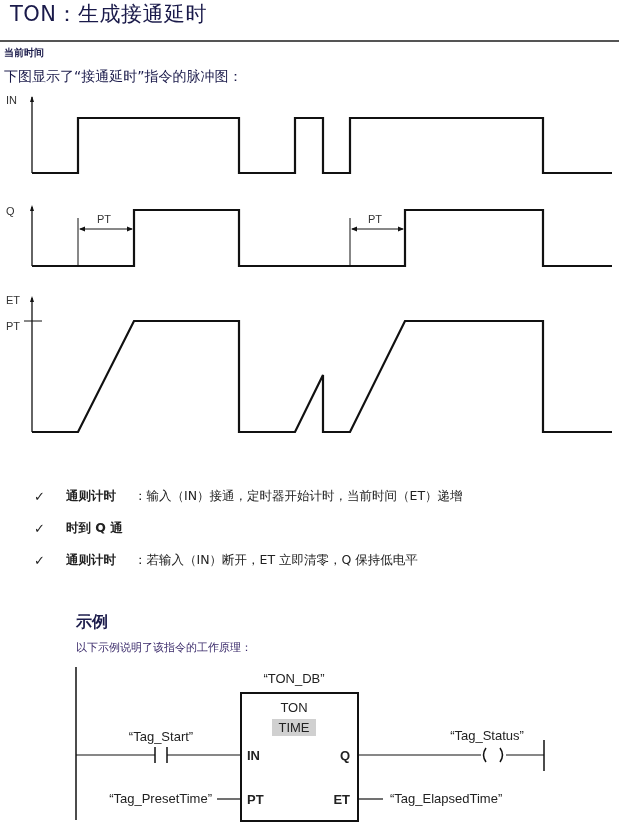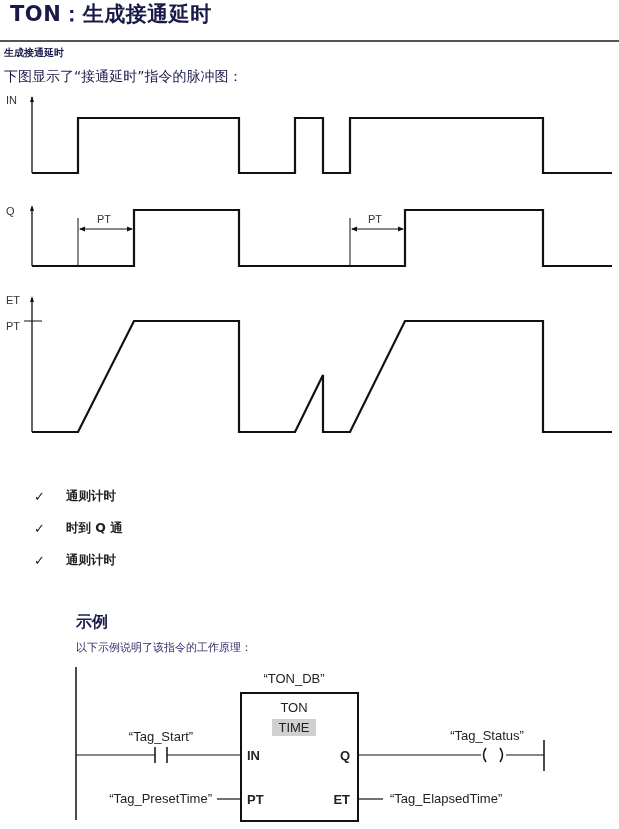--- a/index.html
+++ b/index.html
@@ -1,37 +1,37 @@
 <!DOCTYPE html>
 <html><head>
 <meta charset="utf-8">
 <style>
   html, body { margin:0; padding:0; background:#ffffff; }
   body { width:619px; height:829px; position:relative; overflow:hidden; font-family:"DejaVu Sans", sans-serif; color:#111; }
-  .title { position:absolute; left:10px; top:0px; font-size:21px; font-weight:bold; color:#1a1a4a; letter-spacing:0.5px; }
+  .title { position:absolute; left:10px; top:0px; font-size:21px; font-weight:normal; color:#1a1a4a; letter-spacing:0.5px; }
   .hr { position:absolute; left:0; top:40px; width:619px; height:0; border-top:2px solid #555; }
   .sec { position:absolute; left:4px; top:46px; font-size:10px; font-weight:bold; color:#1a1a4a; }
   .intro { position:absolute; left:4px; top:68px; font-size:14px; color:#1a1a4a; }
   svg { position:absolute; left:0; top:0; }
   .sig-label { font-family:"Liberation Sans", sans-serif; font-size:11px; fill:#333; }
   .bullets { position:absolute; left:34px; top:480px; font-size:12.5px; color:#222; }
   .bullet { height:32px; display:flex; align-items:center; }
   .check { width:32px; font-size:13px; }
   .bold { font-weight:bold; margin-right:18px; }
   .ex-title { position:absolute; left:76px; top:612px; font-size:16px; font-weight:bold; color:#1a1a4a; }
   .ex-intro { position:absolute; left:76px; top:640px; font-size:11px; color:#3a2a6a; }
   .lad { font-family:"Liberation Sans", sans-serif; font-size:13px; fill:#222; }
   .lad-pin { font-family:"Liberation Sans", sans-serif; font-size:13px; font-weight:bold; fill:#222; }
 </style>
 </head>
 <body>
 
 <div class="title">TON：生成接通延时</div>
 <div class="hr"></div>
-<div class="sec">生成接通延时</div>
+<div class="sec">当前时间</div>
 <div class="intro">下图显示了“接通延时”指令的脉冲图：</div>
 
 <svg width="619" height="460">
   <defs>
     <marker id="arrowUp" markerWidth="6" markerHeight="8" refX="3" refY="1" orient="auto">
       <path d="M0,8 L3,0 L6,8 Z" fill="#111"></path>
     </marker>
     <marker id="arr" markerWidth="7" markerHeight="6" refX="7" refY="3" orient="auto">
       <path d="M0,0 L7,3 L0,6 Z" fill="#111"></path>
     </marker>
@@ -70,28 +70,30 @@
     <path d="M32,296 l-2,6 h4 z" fill="#111"></path>
     <line x1="24" y1="321" x2="42" y2="321" stroke="#111" stroke-width="1"></line>
     <polyline fill="none" stroke="#111" stroke-width="2.2" points="32,432 78,432 134,321 239,321 239,432 295,432 323,375 323,432 350,432 405,321 543,321 543,432 612,432"></polyline>
   </g>
 </svg>
 
 <div class="bullets">
   <div class="bullet">
     <span class="check">✓</span>
     <span class="bold">通则计时</span>
+    <span>：输入（IN）接通，定时器开始计时，当前时间（ET）递增</span>
   </div>
   <div class="bullet">
     <span class="check">✓</span>
     <span class="bold">时到 Q 通</span>
   </div>
   <div class="bullet">
     <span class="check">✓</span>
     <span class="bold">通则计时</span>
+    <span>：若输入（IN）断开，ET 立即清零，Q 保持低电平</span>
   </div>
 </div>
 
 <div class="ex-title">示例</div>
 <div class="ex-intro">以下示例说明了该指令的工作原理：</div>
 
 <svg width="619" height="829" style="top:0;left:0;pointer-events:none">
 
   <line x1="76" y1="667" x2="76" y2="820" stroke="#111" stroke-width="1.5"></line>
 

